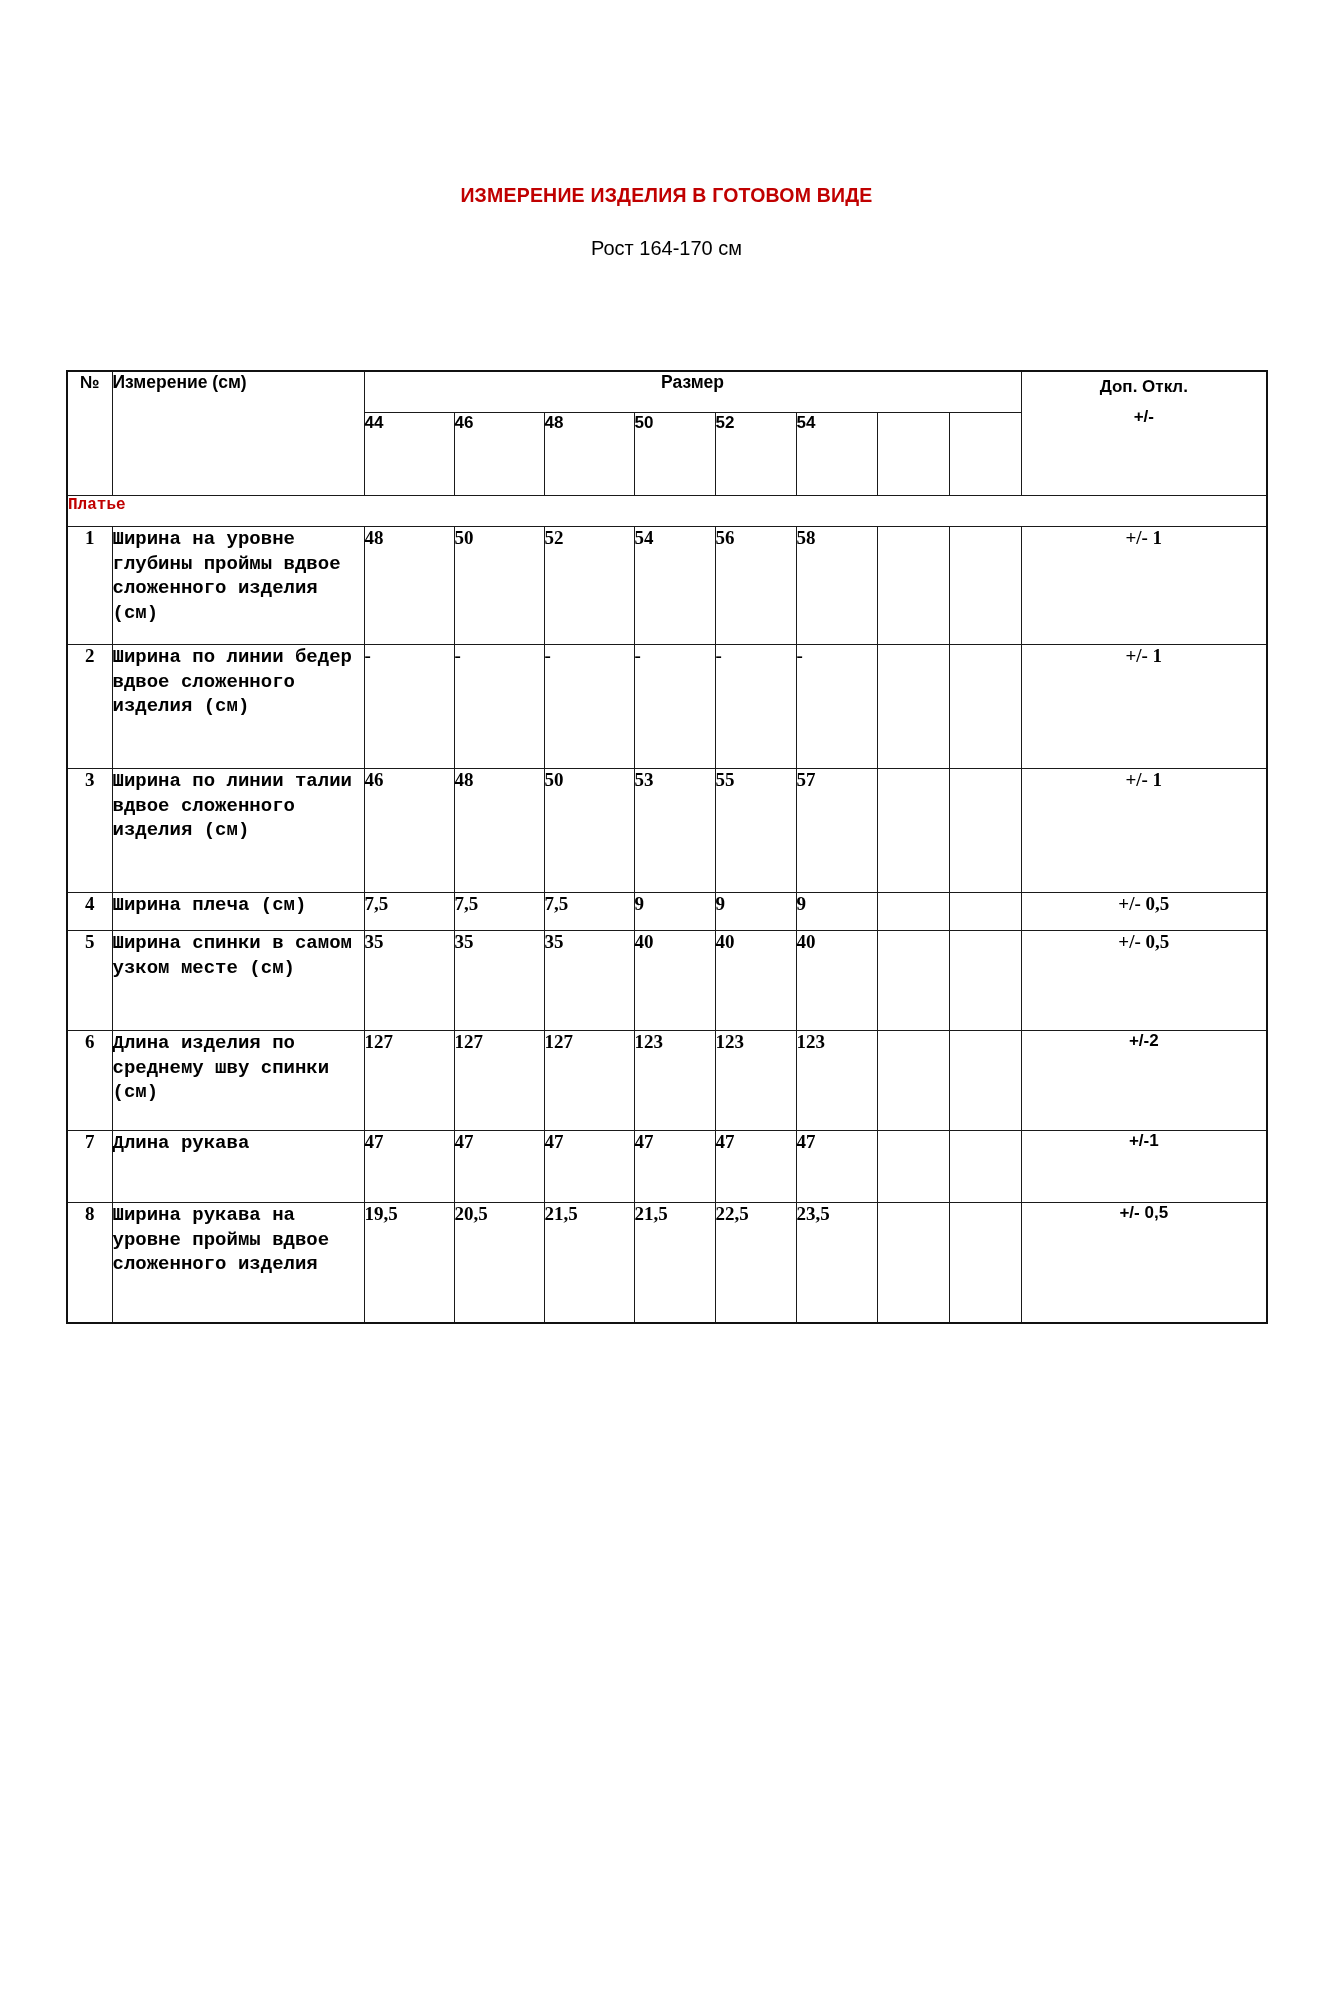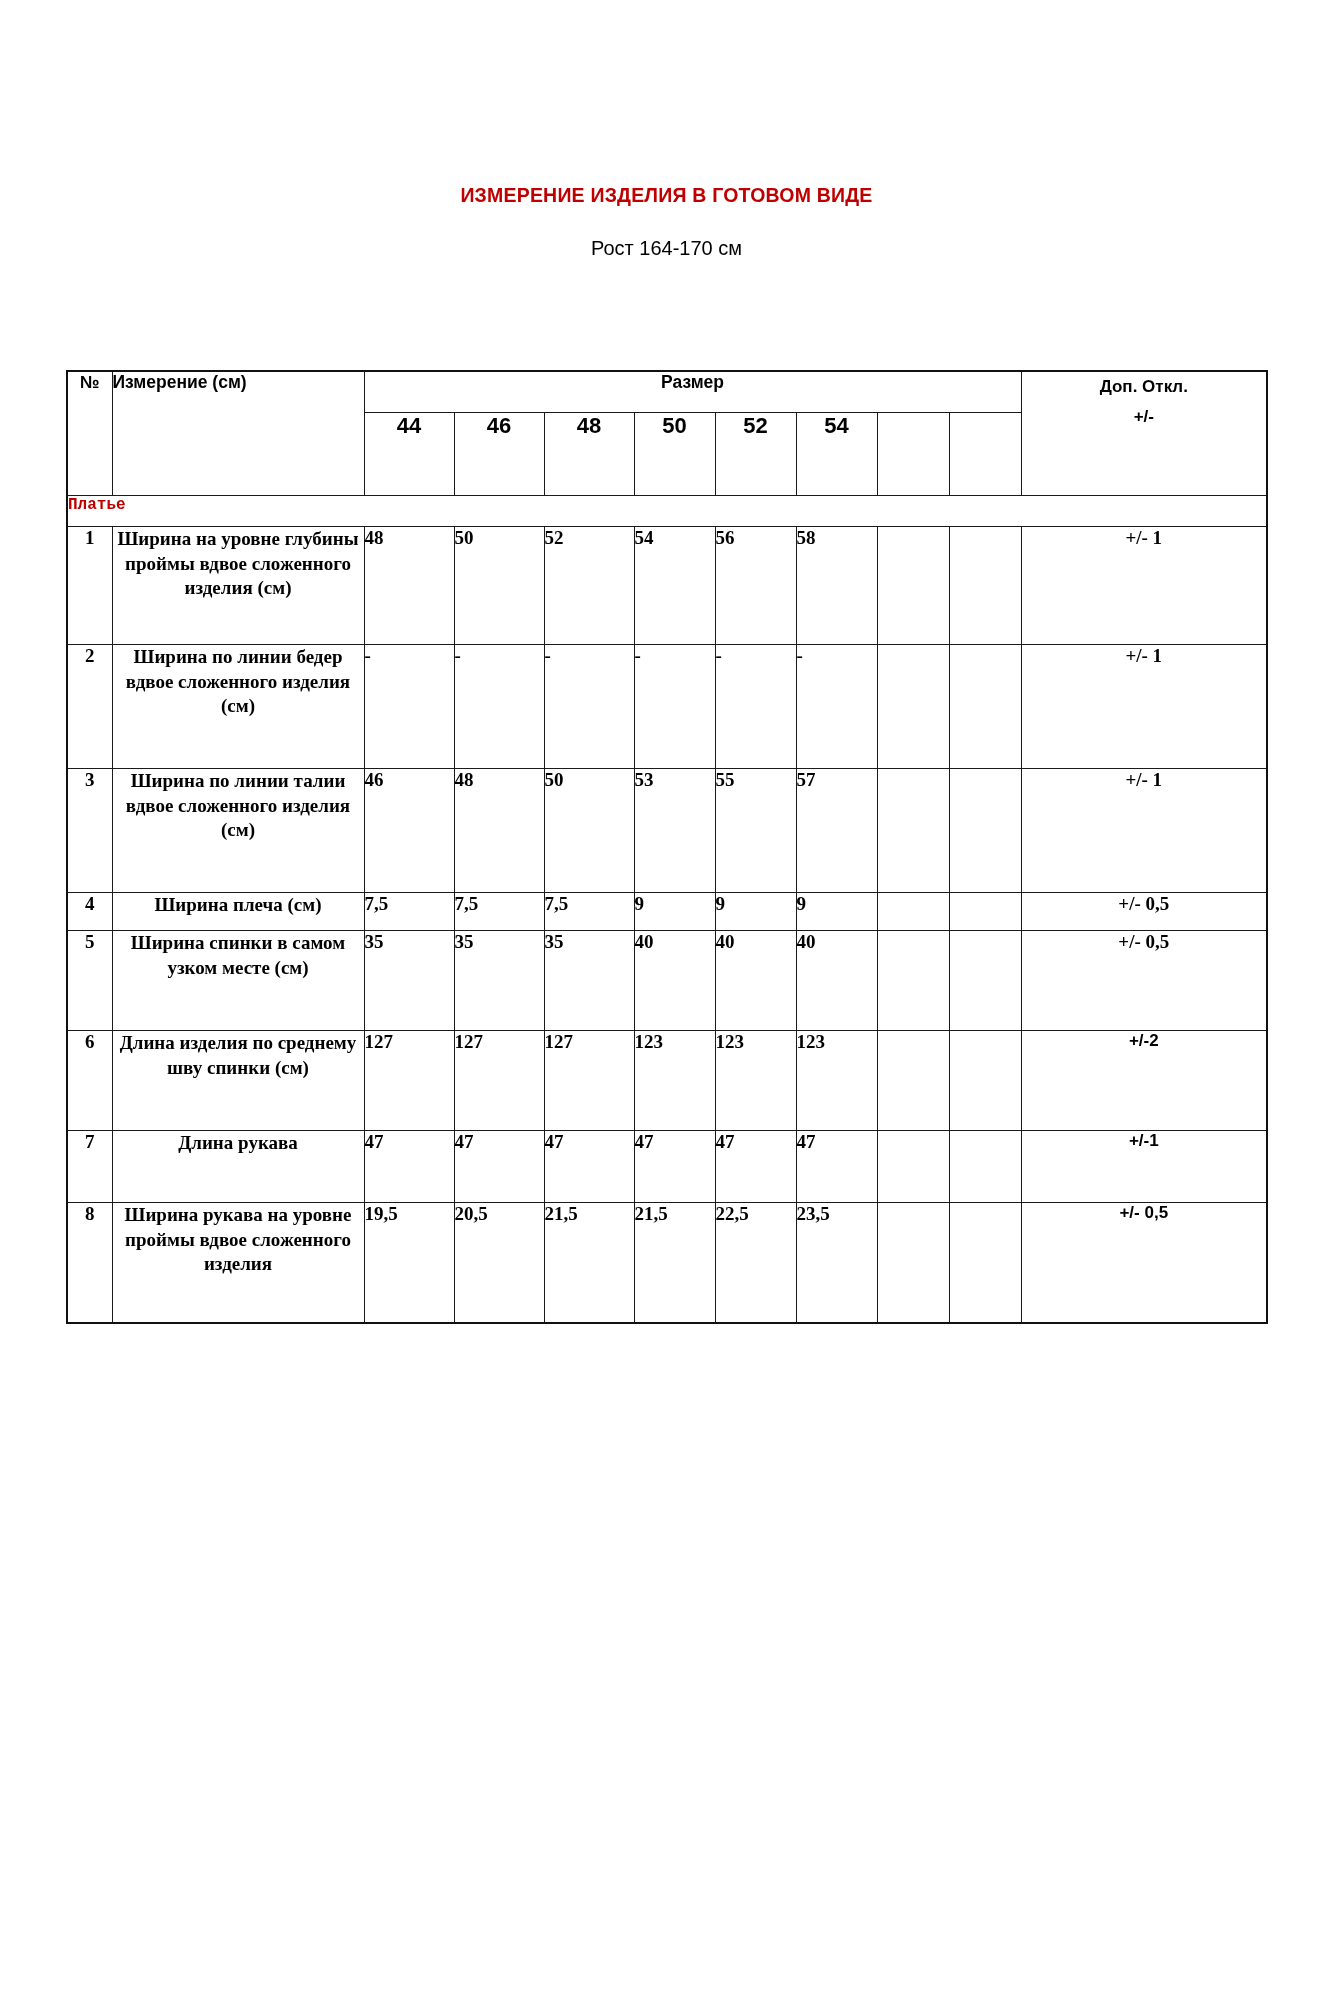--- a/index.html
+++ b/index.html
@@ -92,22 +92,22 @@
     font-family: "Liberation Sans", sans-serif;
     font-weight: bold;
     font-size: 17.5px;
     text-align: center;
     vertical-align: middle;
     padding: 9px 0 8px 0;
   }
   .h-size {
     font-family: "Liberation Sans", sans-serif;
     font-weight: bold;
-    font-size: 22px;
-    text-align: center;
+    font-size: 17px;
+    text-align: left;
     vertical-align: top;
     padding: 8px 0 0 0;
   }
   .h-tol {
     font-family: "Liberation Sans", sans-serif;
     font-weight: bold;
     font-size: 17px;
     text-align: center;
     vertical-align: top;
     padding: 8px 4px 0 4px;
@@ -128,26 +128,26 @@
   
   .c-num {
     font-family: "Liberation Serif", serif;
     font-weight: bold;
     font-size: 19px;
     text-align: center;
     padding-top: 7px;
     vertical-align: top;
   }
   .c-label {
-    font-family: Liberation Serif, serif;
+    font-family: Liberation Mono, monospace;
     font-weight: bold;
     font-size: 19px;
     line-height: 1.30;
     padding: 6px 6px 8px 9px;
-    text-align: center;
+    text-align: left;
     vertical-align: top;
   }
   .c-val {
     font-family: "Liberation Serif", serif;
     font-weight: bold;
     font-size: 19px;
     text-align: left;
     padding: 6px 0 0 8px;
     vertical-align: top;
   }

